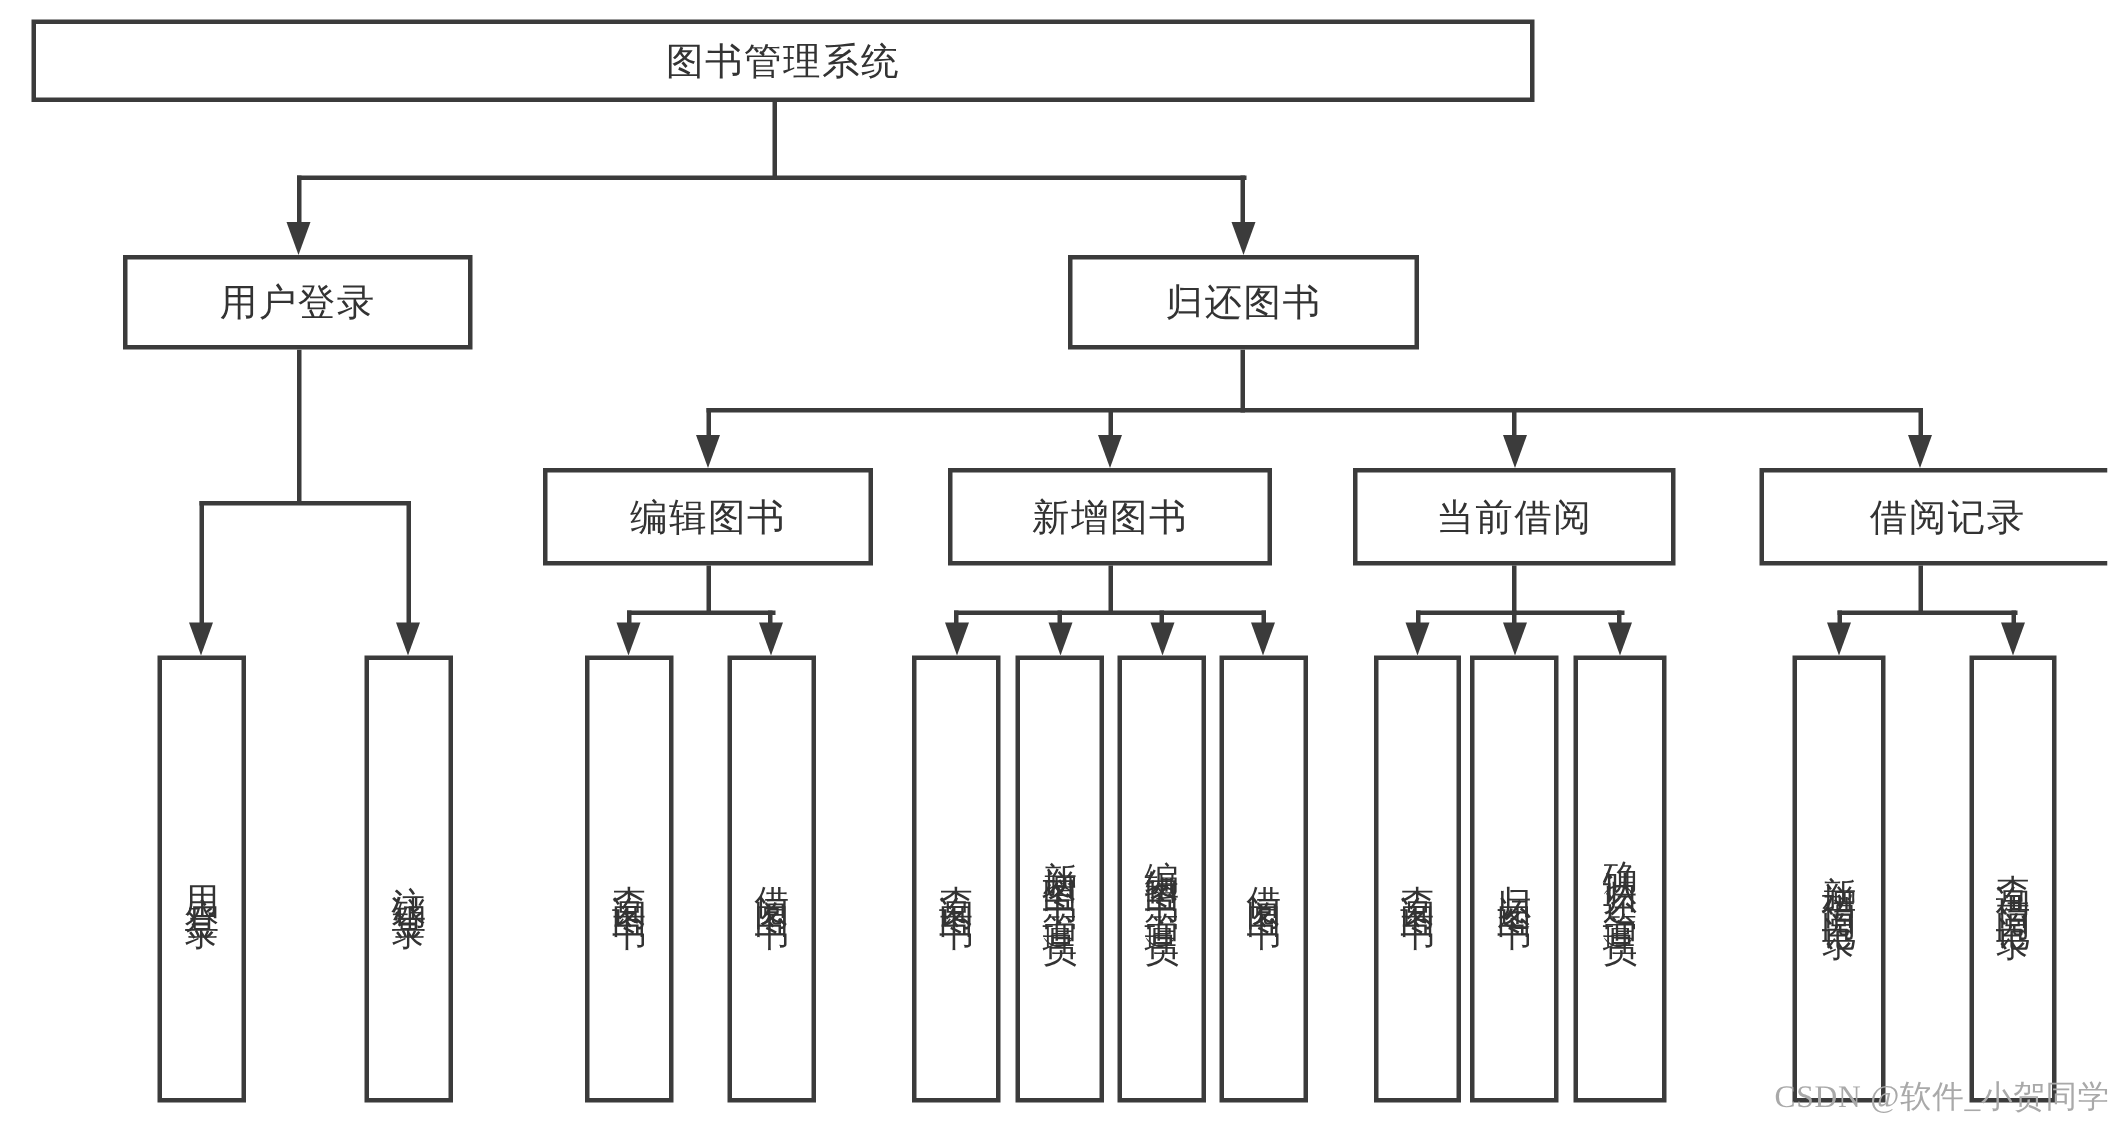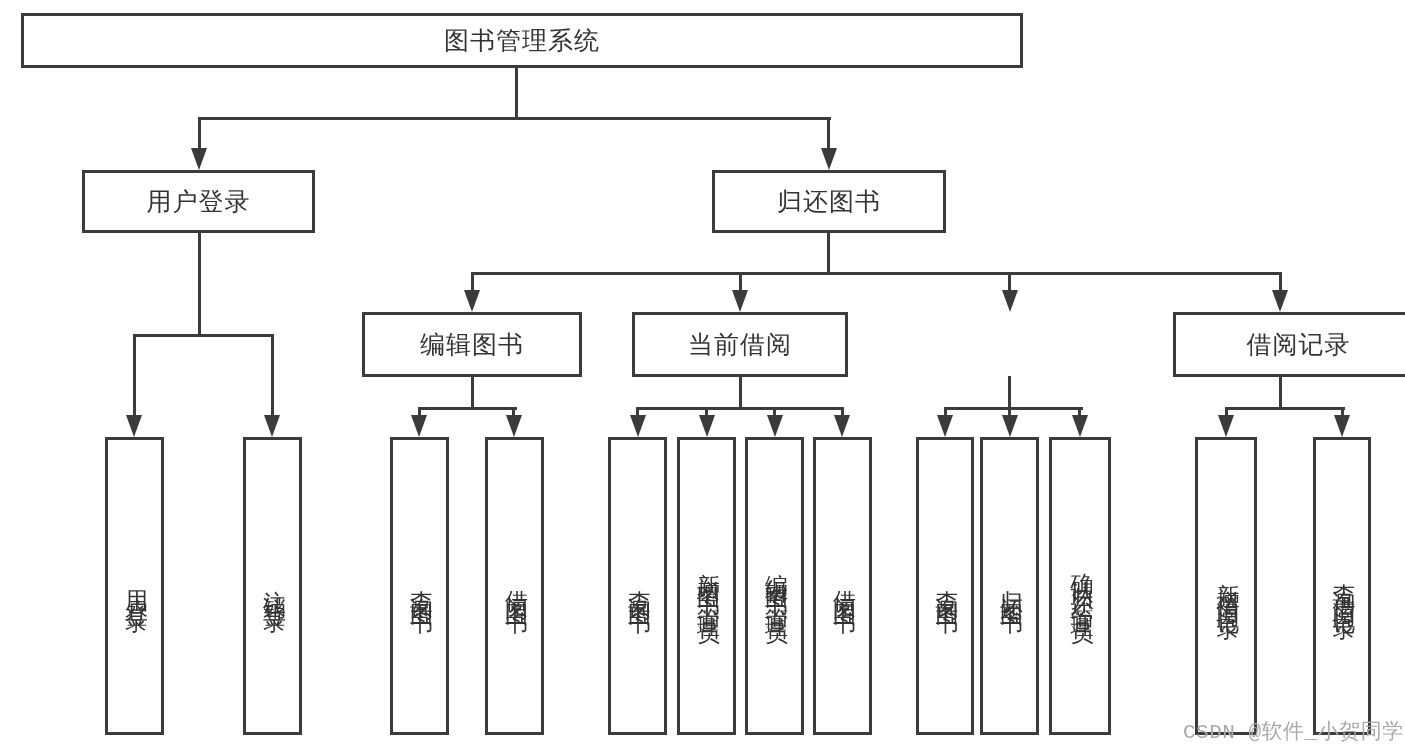--- a/index.html
+++ b/index.html
@@ -1,18 +1,18 @@
 <!DOCTYPE html>
 <html><head>
 <meta charset="utf-8">
 <style>
   html,body{margin:0;padding:0;background:#fff;}
   #canvas{
     position:relative;width:1405px;height:747px;background:#ffffff;
-    font-family:Liberation Mono, monospace;overflow:hidden;
+    font-family:Liberation Serif, serif;overflow:hidden;
   }
   .box{
     position:absolute;box-sizing:border-box;border:3px solid #3b3b3b;background:#ffffff;
     display:flex;align-items:center;justify-content:center;
     color:#333333;font-size:25px;letter-spacing:1px;z-index:2;
   }
   .vbox{font-size:23px;}
   .vbox .vtext{
     writing-mode:vertical-rl;text-orientation:mixed;letter-spacing:7px;line-height:1;
   }
@@ -94,21 +94,22 @@
     <div class="v" style="left:1341px;top:407px;height:10px;"></div>
     <div class="arrow" style="left:1334px;top:415px;"></div>
   </div>
 
   <div class="box" style="left:21px;top:13px;width:1002px;height:55px;">图书管理系统</div>
 
   <div class="box" style="left:82px;top:170px;width:233px;height:63px;">用户登录</div>
   <div class="box" style="left:712px;top:170px;width:234px;height:63px;">归还图书</div>
 
   <div class="box" style="left:362px;top:312px;width:220px;height:65px;">编辑图书</div>
-  <div class="box" style="left:632px;top:312px;width:216px;height:65px;">当前借阅</div>
+  <div class="box" style="left:632px;top:312px;width:216px;height:65px;">新增图书</div>
+  <div class="box" style="left:902px;top:312px;width:215px;height:65px;">当前借阅</div>
   <div class="box" style="left:1173px;top:312px;width:251px;height:65px;">借阅记录</div>
 
   <div class="box vbox" style="left:105px;top:437px;width:59px;height:298px;">
     <span class="vtext">用户登录</span>
   </div>
   <div class="box vbox" style="left:243px;top:437px;width:59px;height:298px;">
     <span class="vtext">注销登录</span>
   </div>
 
   <div class="box vbox" style="left:390px;top:437px;width:59px;height:298px;">

